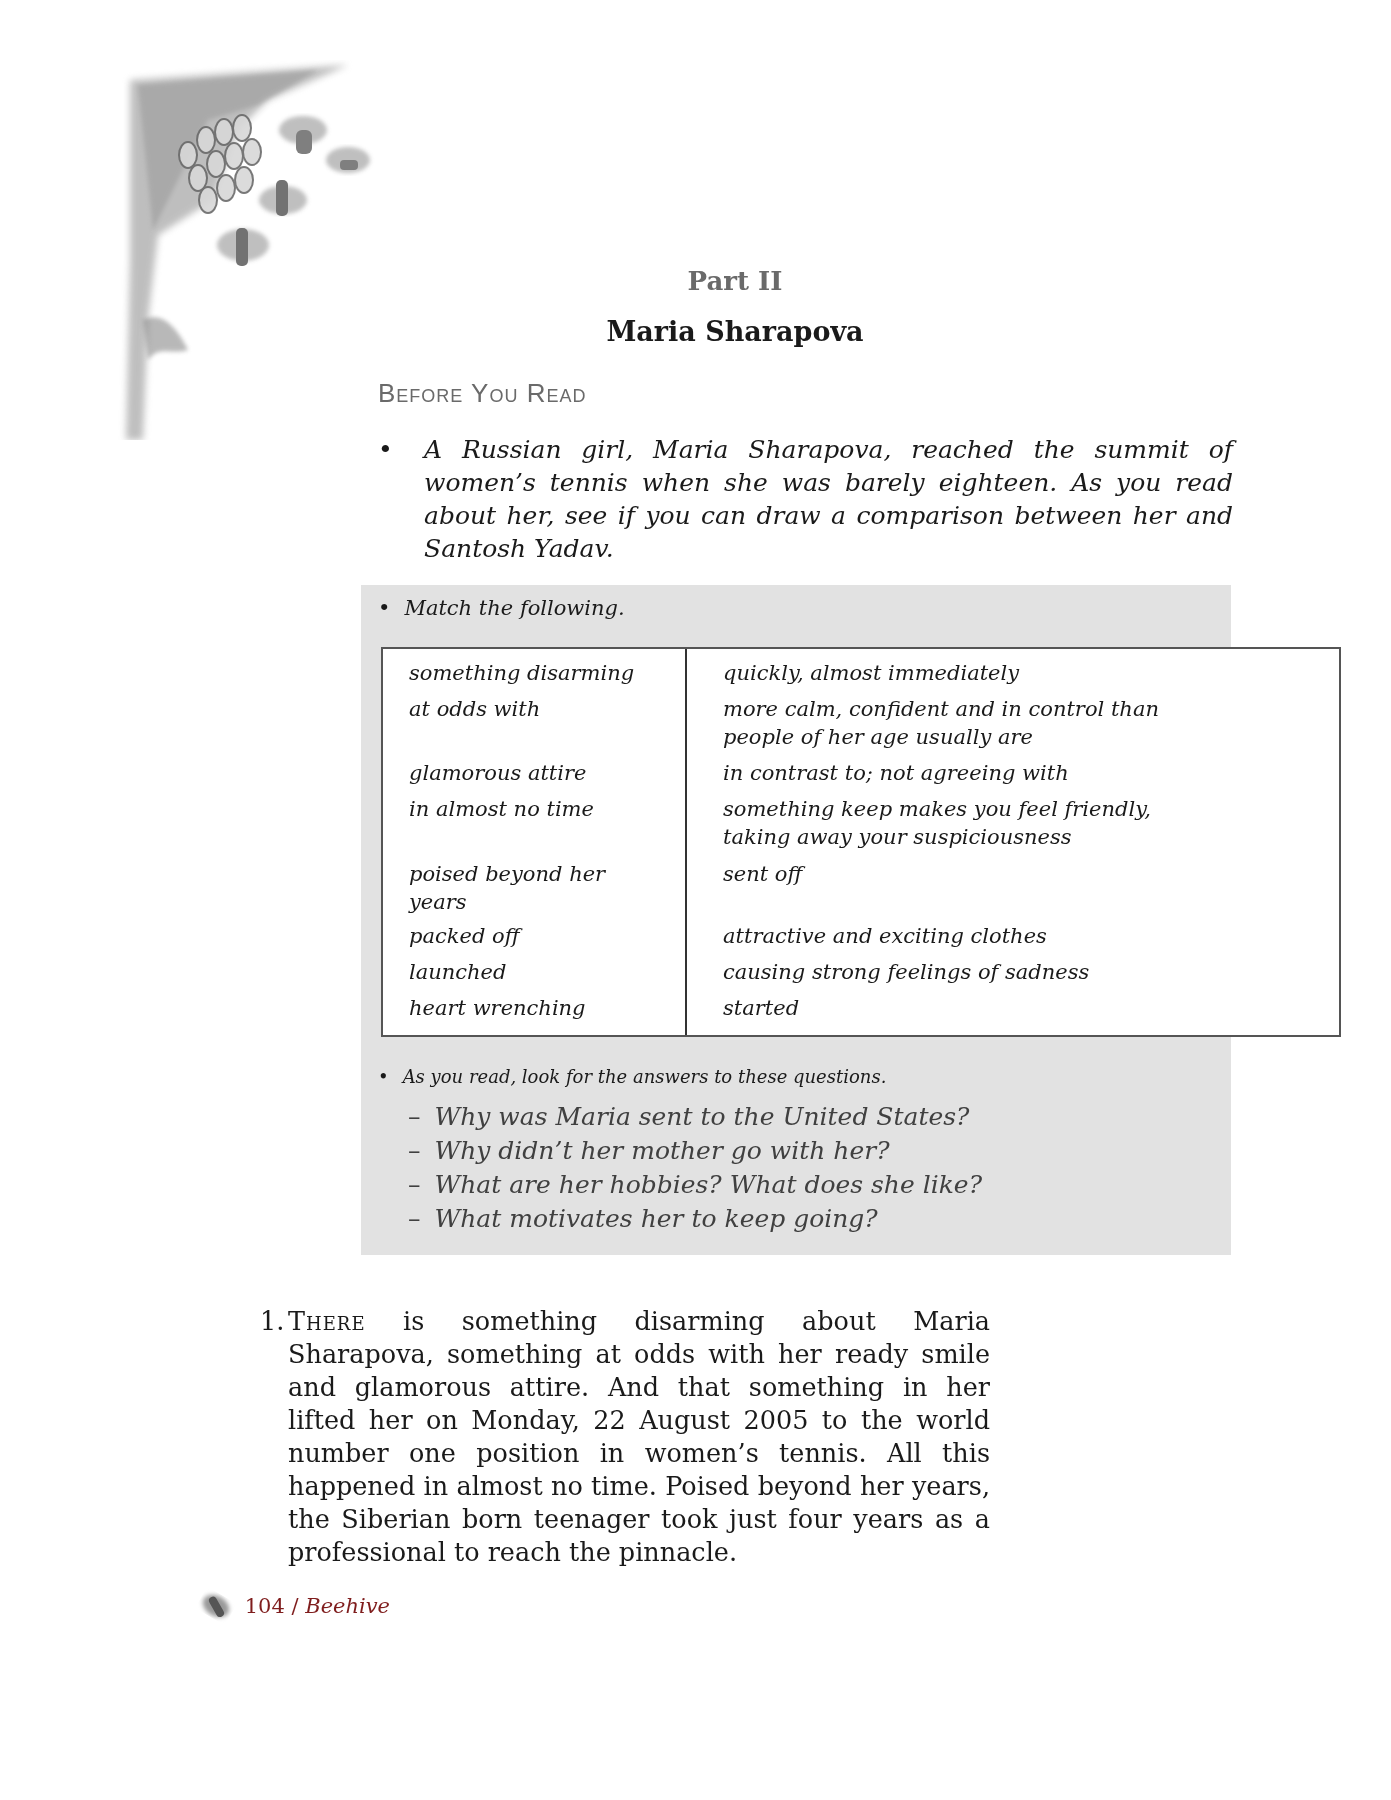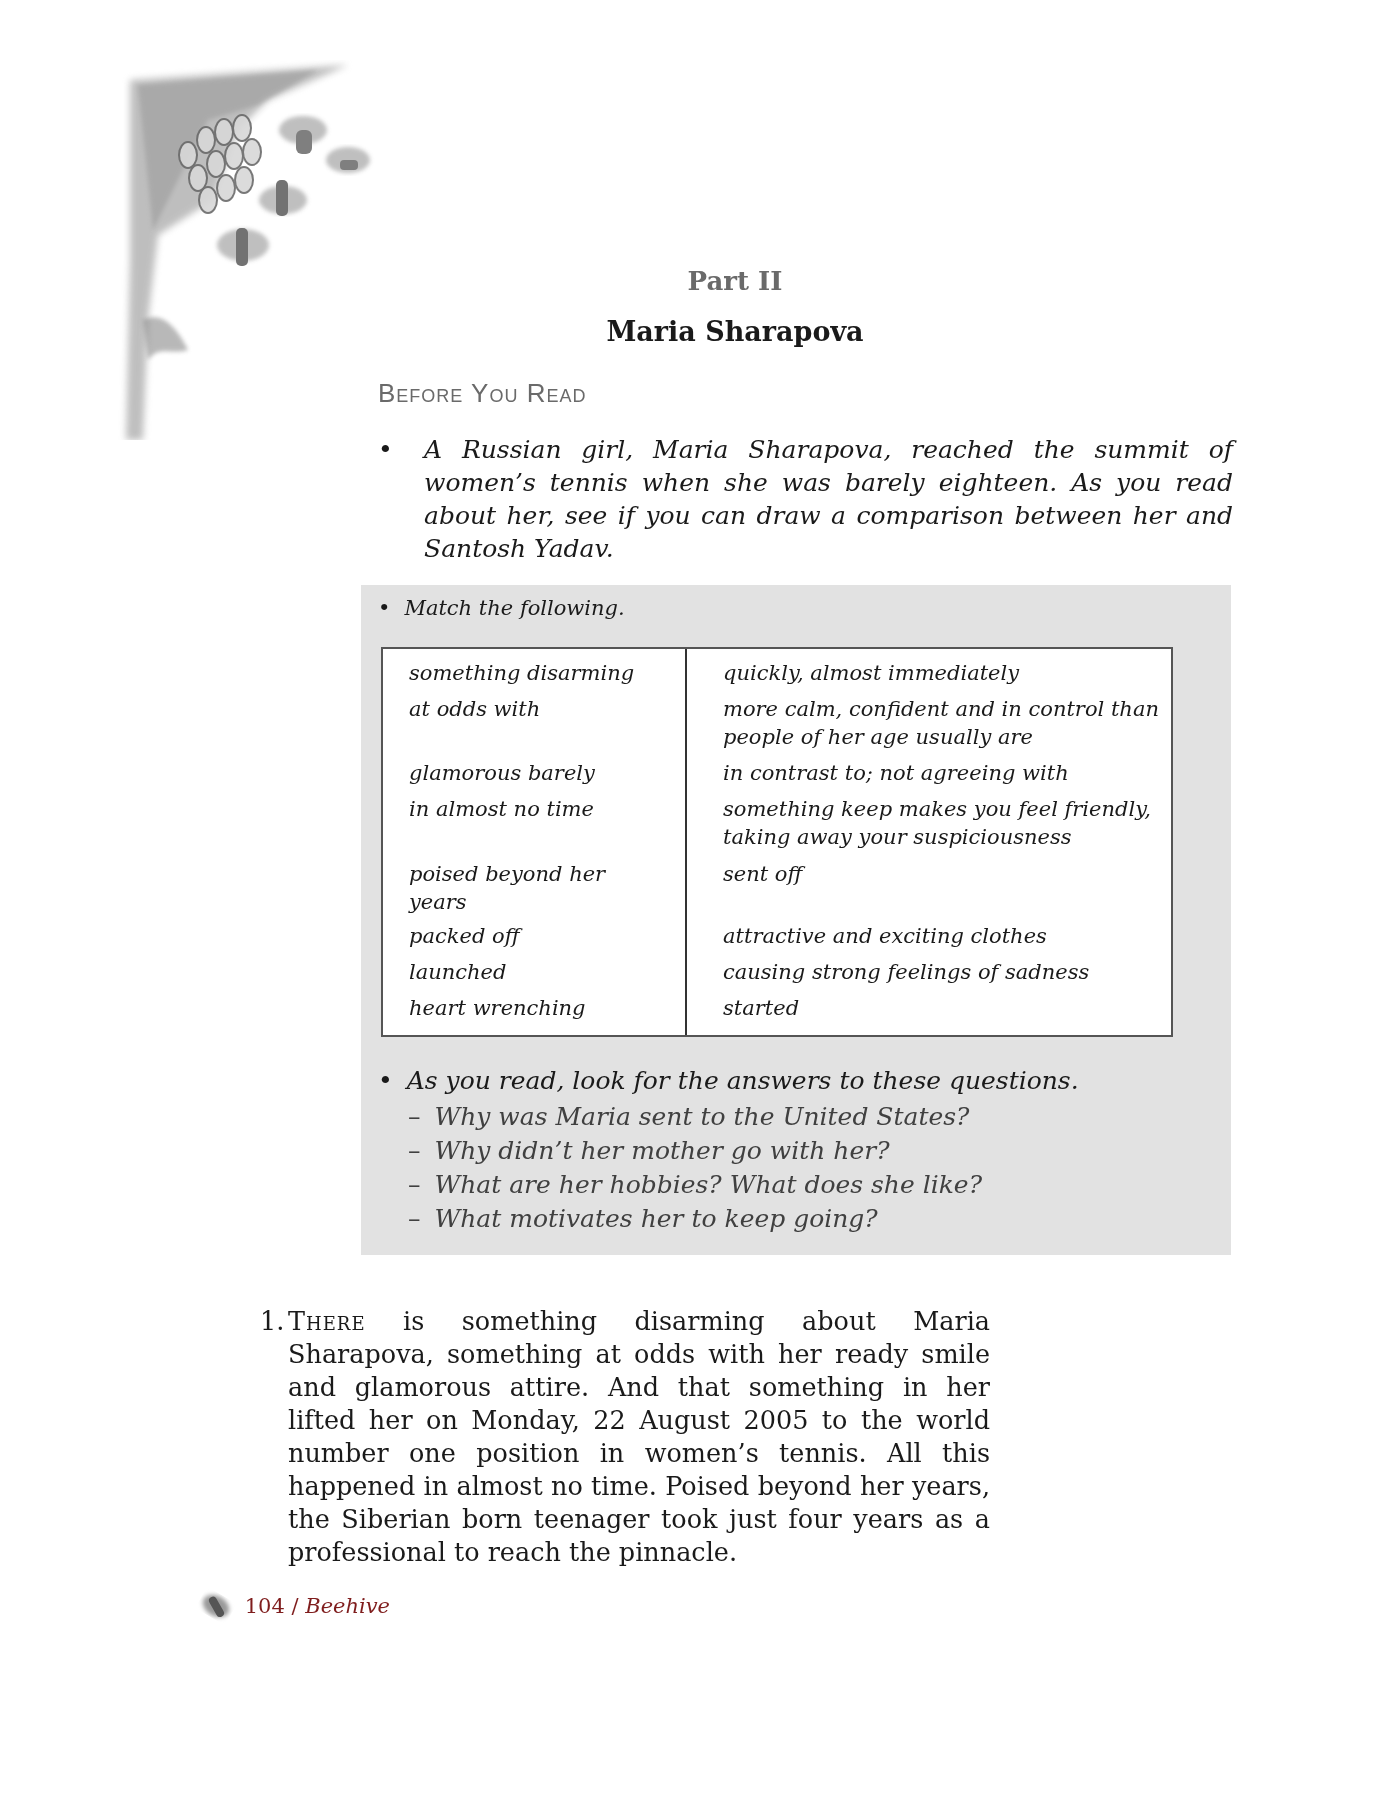--- a/index.html
+++ b/index.html
@@ -20,28 +20,28 @@
              font-family: "DejaVu Serif", serif; font-style: italic; font-size: 25px; line-height: 33px;
              text-align: justify; color: #1a1a1a; }
     .intro .bullet { position: absolute; left: 0; top: 0; font-style: normal; }
     .intro .text { margin-left: 46px; display: block; }
 
     .grey-box { position: absolute; left: 361px; top: 585px; width: 870px; height: 670px; background: #e2e2e2; }
 
     .match-head { position: absolute; left: 378px; top: 596px; font-style: italic; font-size: 21px; color: #1a1a1a; }
     .match-head .bullet, .read-head .bullet { font-style: normal; margin-right: 14px; }
 
-    .match-table { position: absolute; left: 381px; top: 647px; width: 792px; height: 390px;
+    .match-table { position: absolute; left: 381px; top: 647px; width: 960px; height: 390px;
                    background: #ffffff; border: 2px solid #555555; box-sizing: border-box; }
     .match-table .divider { position: absolute; left: 302px; top: 0; bottom: 0; width: 2px; background: #333; }
     .row { position: absolute; left: 0; width: 100%; font-style: italic; font-size: 21px; line-height: 28px; color: #1a1a1a; }
     .row .left { position: absolute; left: 26px; width: 260px; }
     .row .right { position: absolute; left: 340px; width: 470px; }
 
-    .read-head { position: absolute; left: 378px; top: 1066px; font-style: italic; font-size: 25px; color: #1a1a1a; }
+    .read-head { position: absolute; left: 378px; top: 1066px; font-style: italic; font-size: 18px; color: #1a1a1a; }
     .q { position: absolute; left: 408px; font-style: italic; font-size: 25px; color: #404040; }
     .q .dash { font-style: normal; margin-right: 14px; }
 
     .para { position: absolute; left: 260px; top: 1305px; width: 730px; font-family: "DejaVu Serif", serif;
             font-size: 25.5px; line-height: 33px; color: #1a1a1a; text-align: justify; }
     .para .num { position: absolute; left: 0; top: 0; }
     .para .body { display: block; margin-left: 28px; text-align-last: left; }
     .para .smallcaps { font-variant: small-caps; letter-spacing: 1px; }
 
     .footer { position: absolute; left: 198px; top: 1586px; font-size: 21px; color: #7f1d1d; }
@@ -108,21 +108,21 @@
   <div class="divider"></div>
   <div class="row" style="top:10px">
     <span class="left">something disarming</span>
     <span class="right">quickly, almost immediately</span>
   </div>
   <div class="row" style="top:46px">
     <span class="left">at odds with</span>
     <span class="right">more calm, confident and in control than people of her age usually are</span>
   </div>
   <div class="row" style="top:110px">
-    <span class="left">glamorous barely</span>
+    <span class="left">glamorous attire</span>
     <span class="right">in contrast to; not agreeing with</span>
   </div>
   <div class="row" style="top:146px">
     <span class="left">in almost no time</span>
     <span class="right">something keep makes you feel friendly, taking away your suspiciousness</span>
   </div>
   <div class="row" style="top:211px">
     <span class="left">poised beyond her years</span>
     <span class="right">sent off</span>
   </div>

